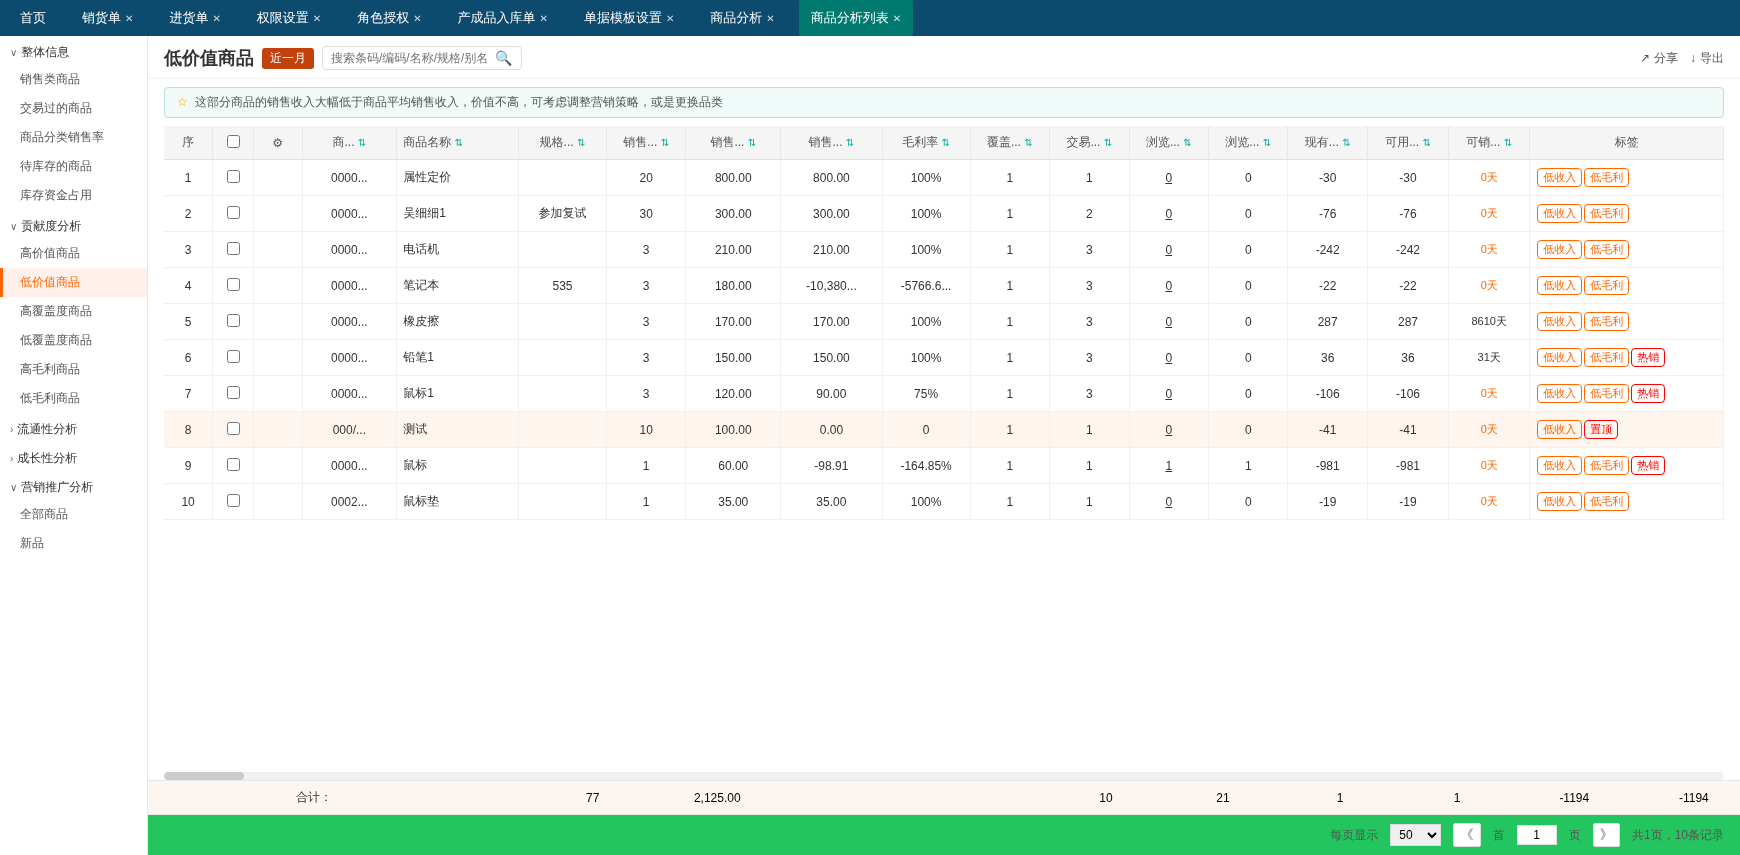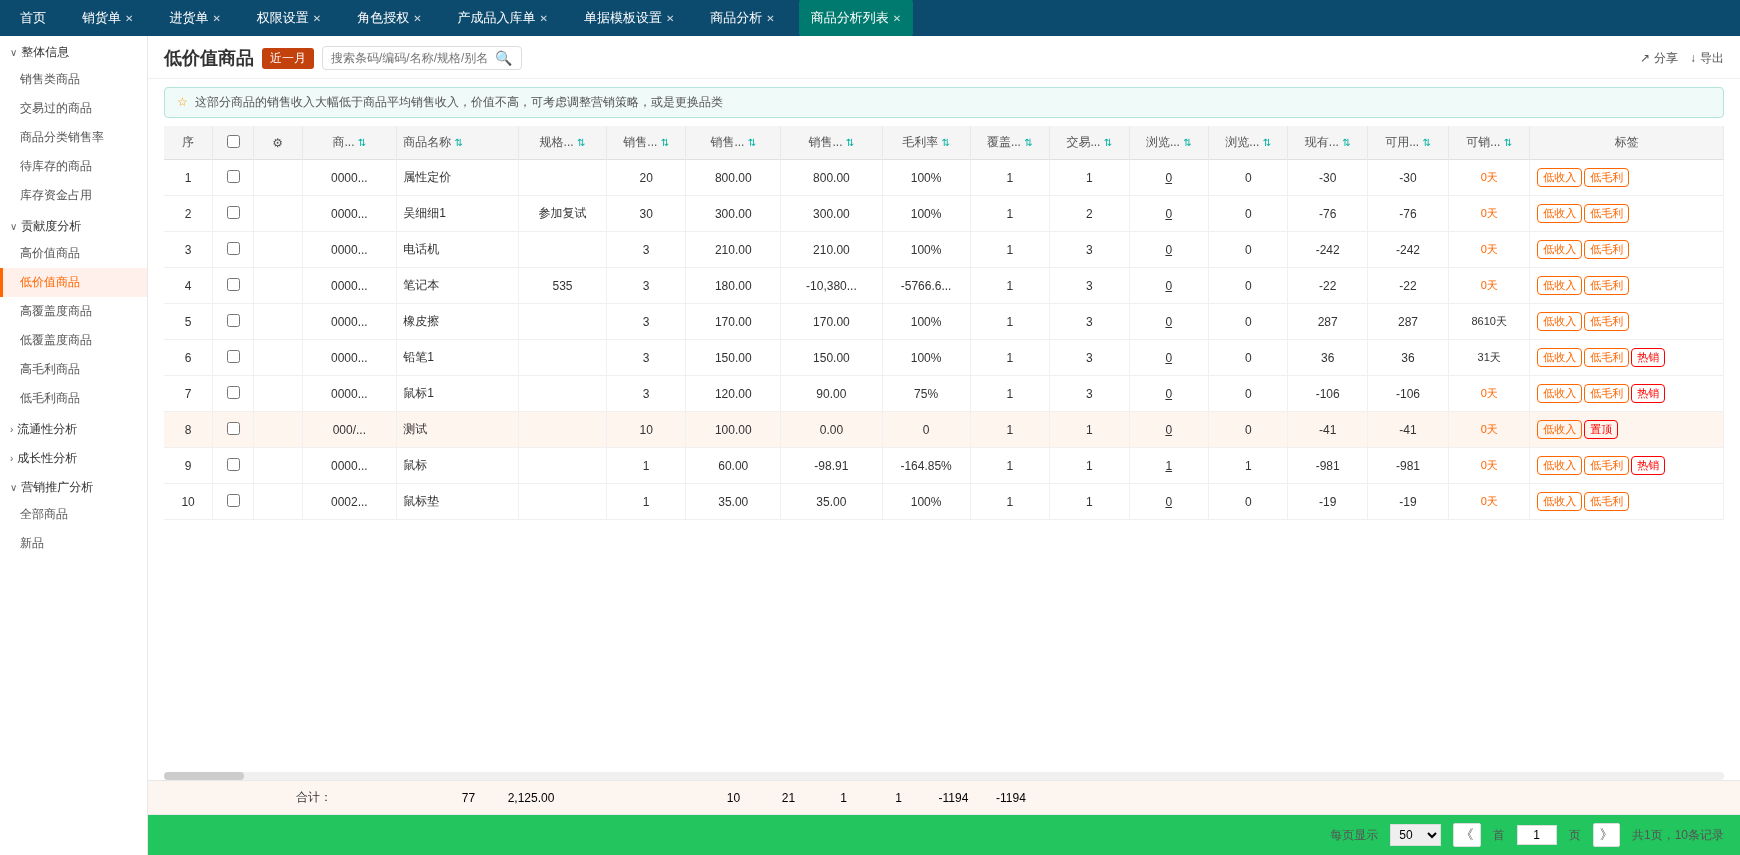--- a/index.html
+++ b/index.html
@@ -627,21 +627,21 @@
           </tbody>
       </table>
     </div>
 
     <div class="scrollbar-track">
       <div class="scrollbar-thumb"></div>
     </div>
 
     <div class="table-footer">
       <div style="width:176px; font-weight:normal; font-size:12px; color:#333; text-align:right; padding-right:8px;">合计：</div>
-      <div style="display:flex; flex:1; gap:0;">
+      <div style="display:flex; flex:1; gap:0;justify-content:space-between;">
         <div style="width:36px;"></div>
         <div style="width:65px;"></div>
         <div style="width:55px; text-align:center;">77</div>
         <div style="width:70px; text-align:center;">2,125.00</div>
         <div style="width:75px;"></div>
         <div style="width:65px;"></div>
         <div style="width:55px; text-align:center;">10</div>
         <div style="width:55px; text-align:center;">21</div>
         <div style="width:55px; text-align:center;">1</div>
         <div style="width:55px; text-align:center;">1</div>

